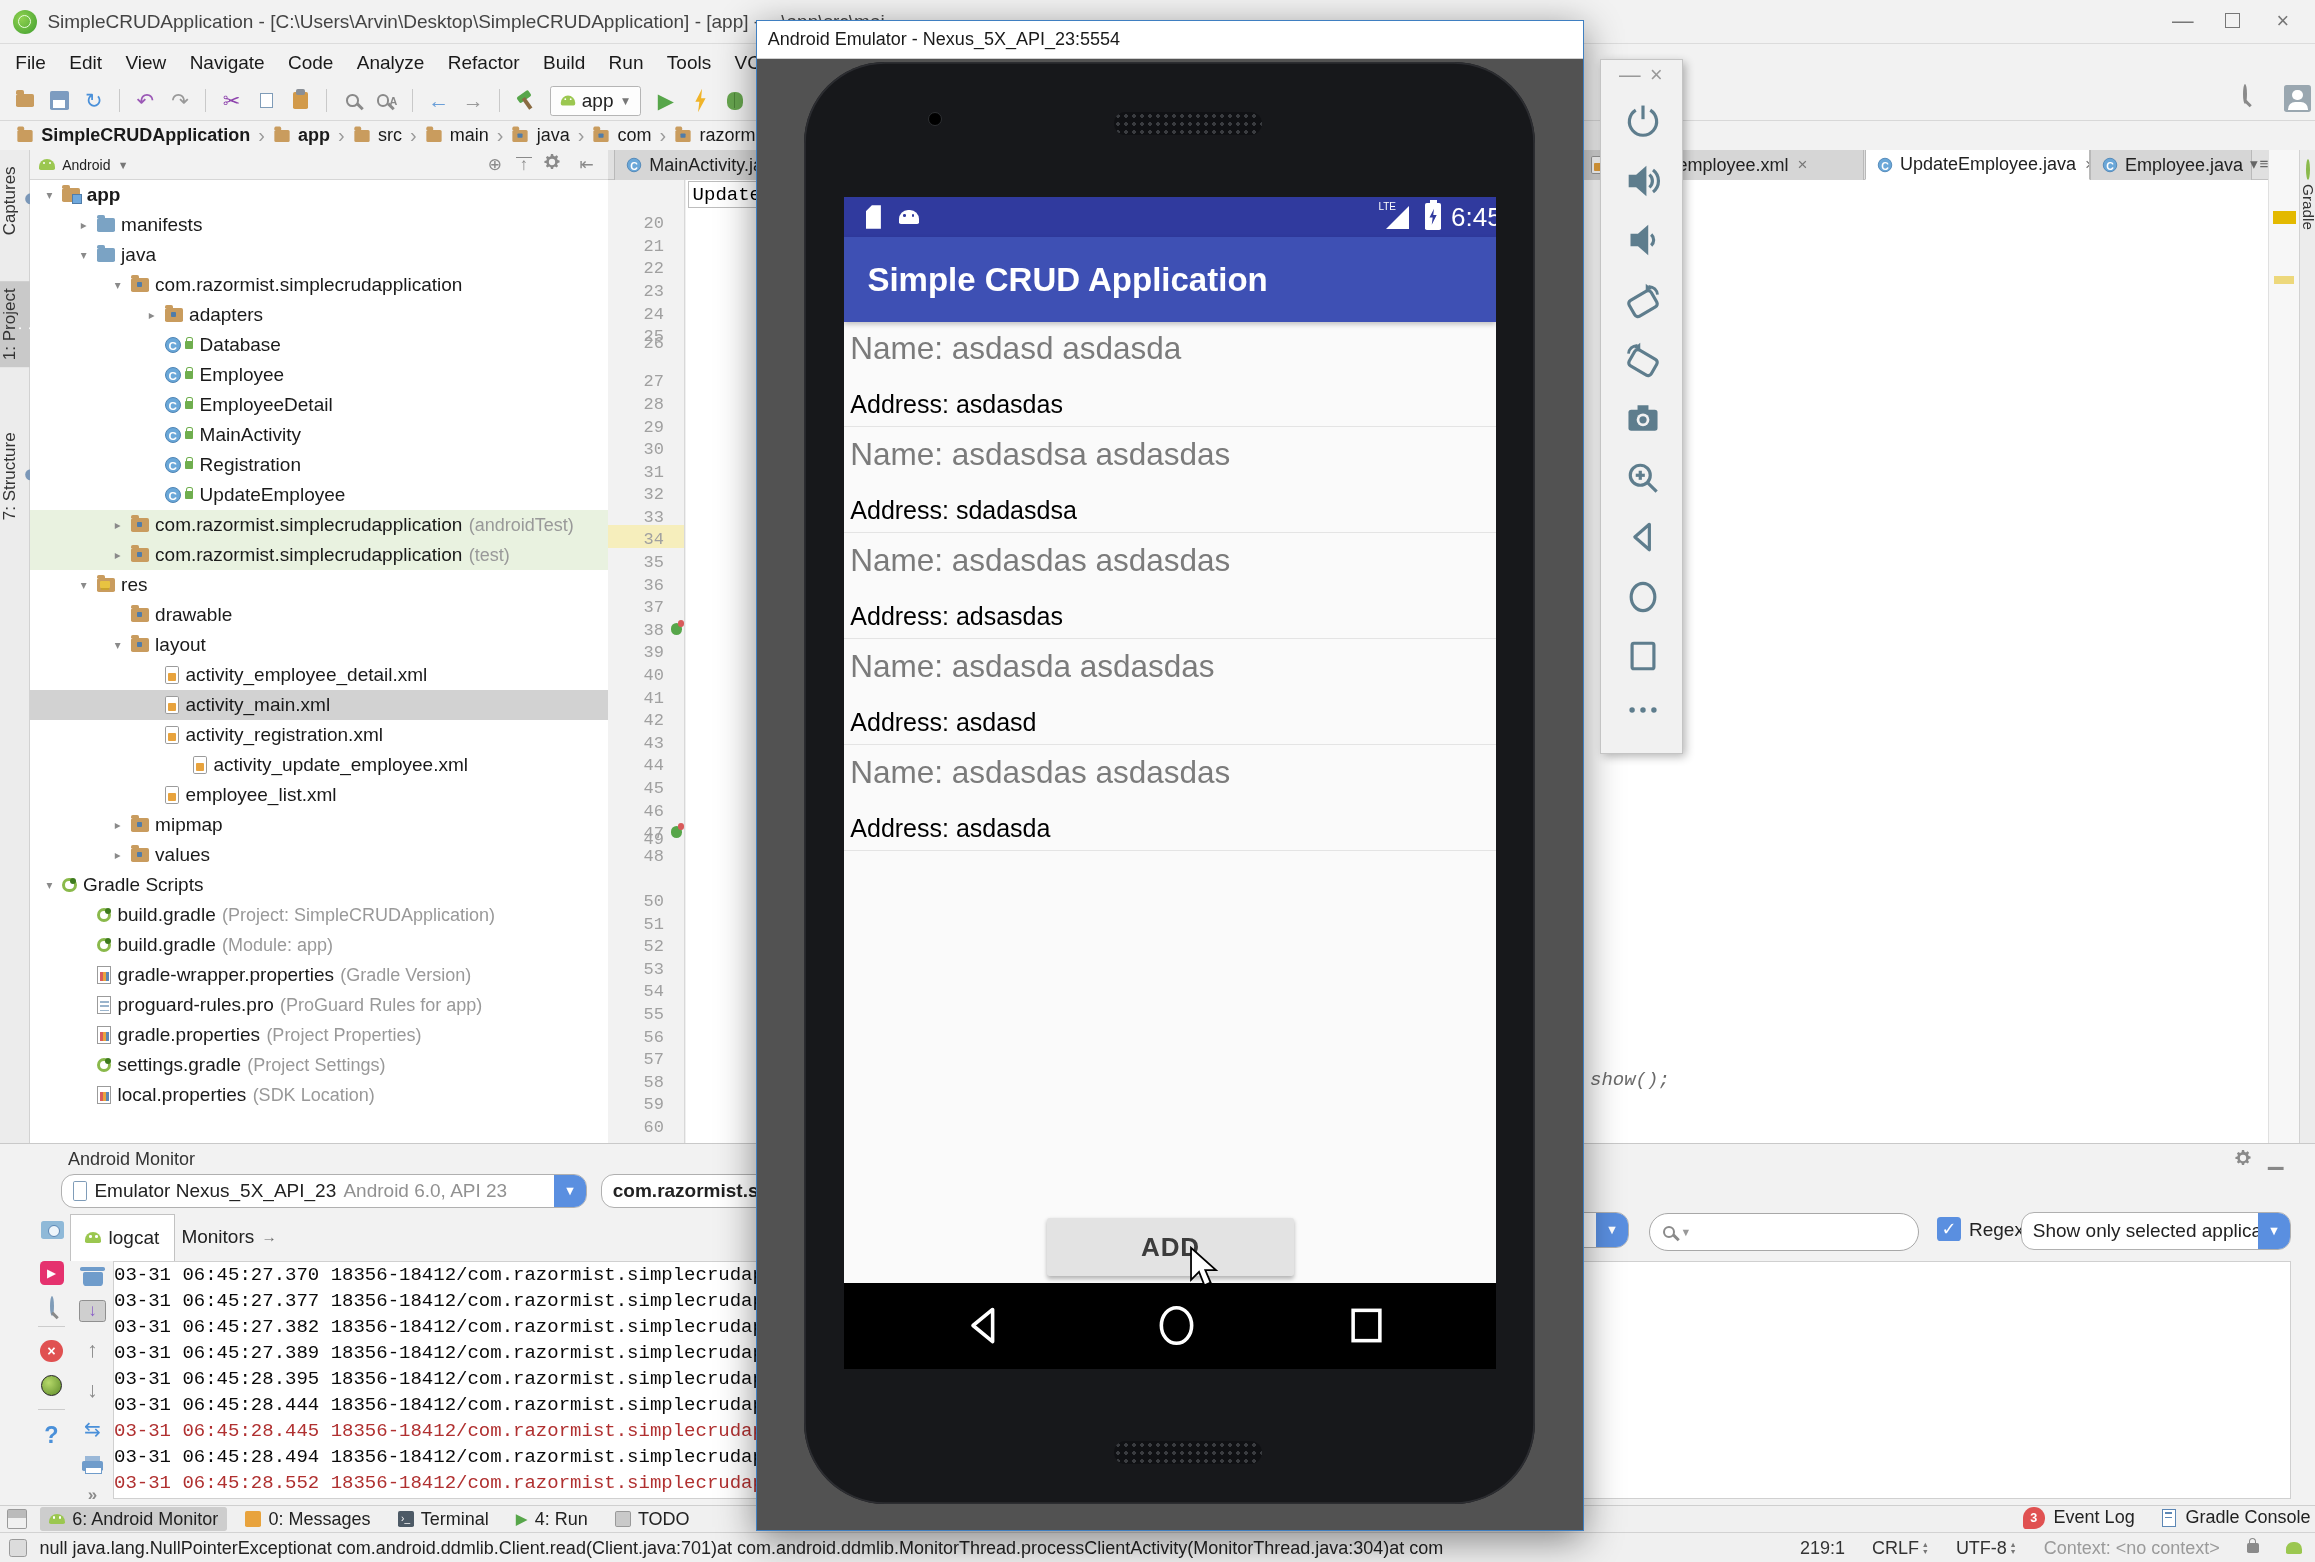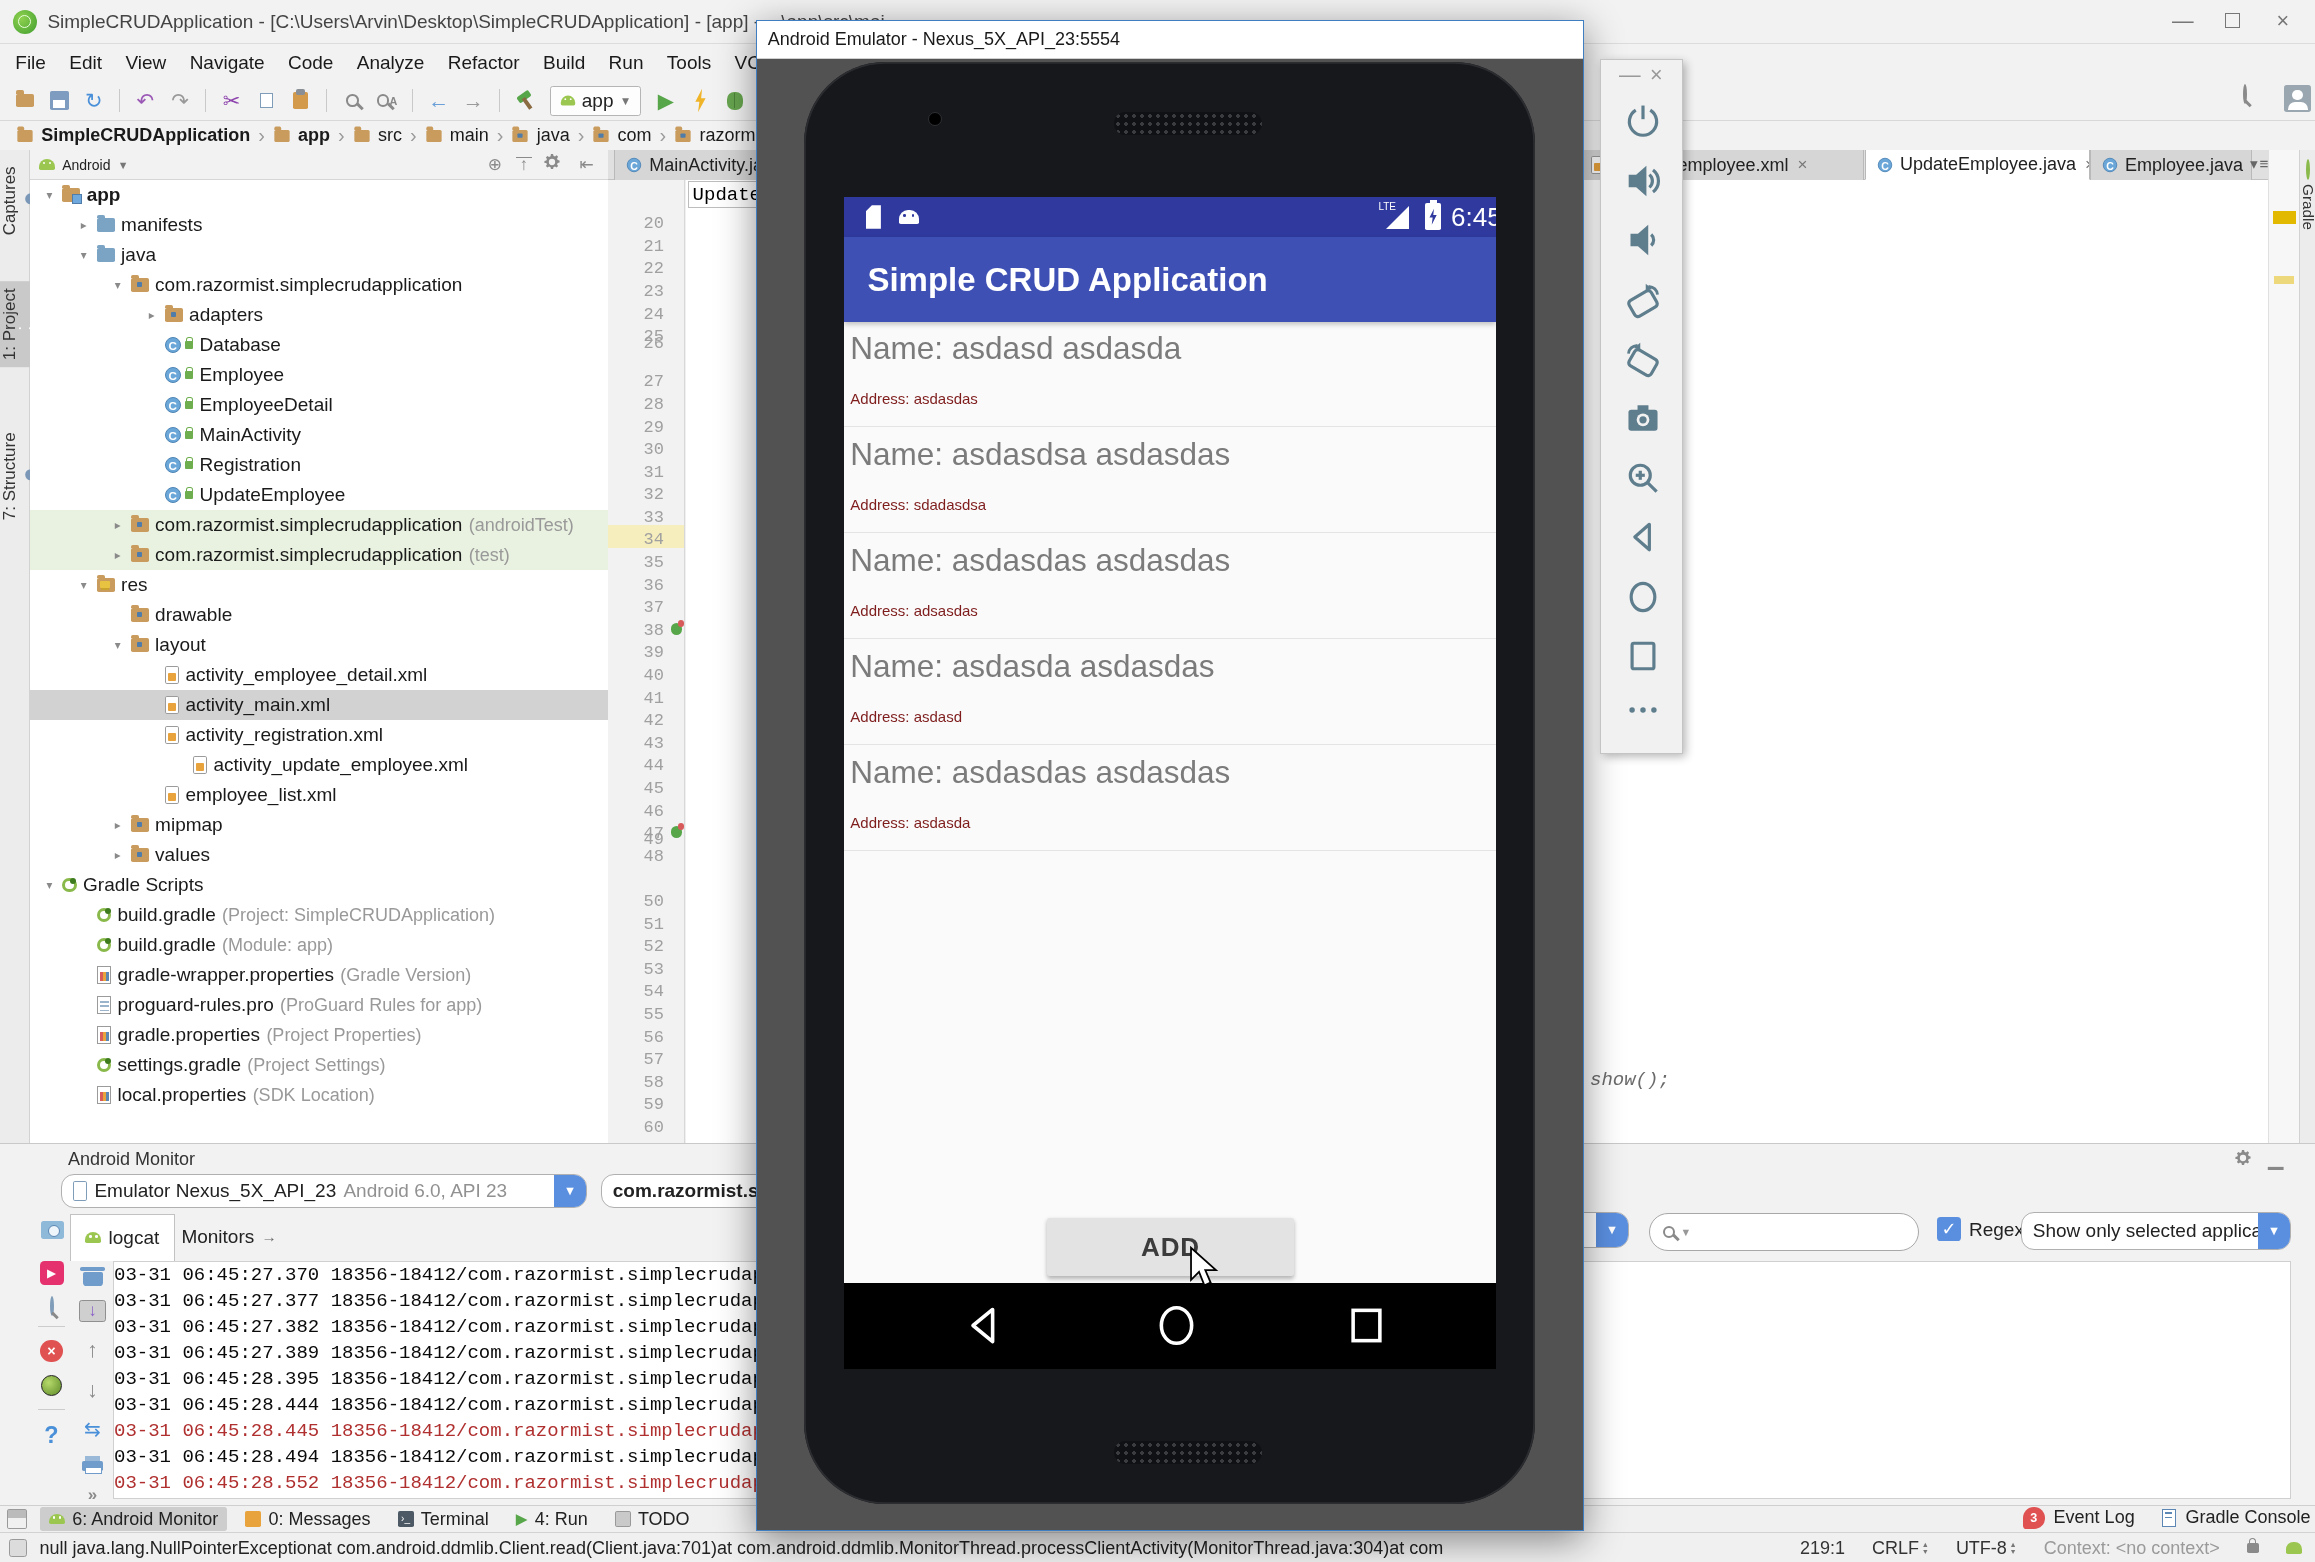--- a/index.html
+++ b/index.html
@@ -201,21 +201,21 @@
 #sig .lte{position:absolute;left:-3.6px;top:-3.6px;font-size:10px;color:#fff}
 #batt{position:absolute;left:581px;top:6.3px;width:16px;height:27px;background:#fff;border-radius:1.8px}
 #batt::before{content:"";position:absolute;top:-3.6px;left:4.5px;width:7.2px;height:3.6px;background:#fff}
 #batt::after{content:"";position:absolute;left:3.6px;top:5.4px;width:9px;height:16px;background:#303a9e;clip-path:polygon(60% 0,10% 55%,45% 55%,35% 100%,90% 40%,52% 40%)}
 #p-time{position:absolute;left:607px;top:5.4px;font-size:26px;color:#fff}
 #p-appbar{position:absolute;left:0;top:40px;width:652px;height:85px;background:#3e50b4;box-shadow:0 2.7px 5.4px rgba(0,0,0,.25);display:flex;align-items:center}
 #p-appbar .t{color:#fff;font-size:33px;font-weight:bold;margin-left:23.4px}
 #p-list{position:absolute;left:0;top:124px;width:652px}
 .pitem{height:106px;border-bottom:1.8px solid #e4e4e4;padding:9px 0 0 6.3px}
 .pitem .nm{font-size:31.5px;color:#7b7b7b}
-.pitem .ad{font-size:15px;color:#7f1d1d;margin-top:23.4px}
+.pitem .ad{font-size:25px;color:#000000;margin-top:23.4px}
 #p-add{position:absolute;left:203px;top:1021px;width:247px;height:58px;background:#e3e3e3;border-radius:2.7px;box-shadow:0 2.7px 4.5px rgba(0,0,0,.28);display:flex;align-items:center;justify-content:center;font-size:26px;font-weight:600;color:#3c3c3c;letter-spacing:0.9px}
 #p-nav{position:absolute;left:0;top:1086px;width:652px;height:86px;background:#000}
 .navico{position:absolute;top:21.6px}
 #cursor{left:1188px;top:1246px;z-index:40}
 
 
 #emutools{left:1600px;top:59px;width:83px;height:695px;background:#f1f1f1;border:0.9px solid #c4c4c4;box-shadow:2.7px 2.7px 9px rgba(0,0,0,.3);z-index:31}
 #emutools .mini{position:absolute;top:1.8px;font-size:21.6px;color:#999}
 .eico{position:absolute;left:21.6px;width:40px;height:40px}
 </style>

